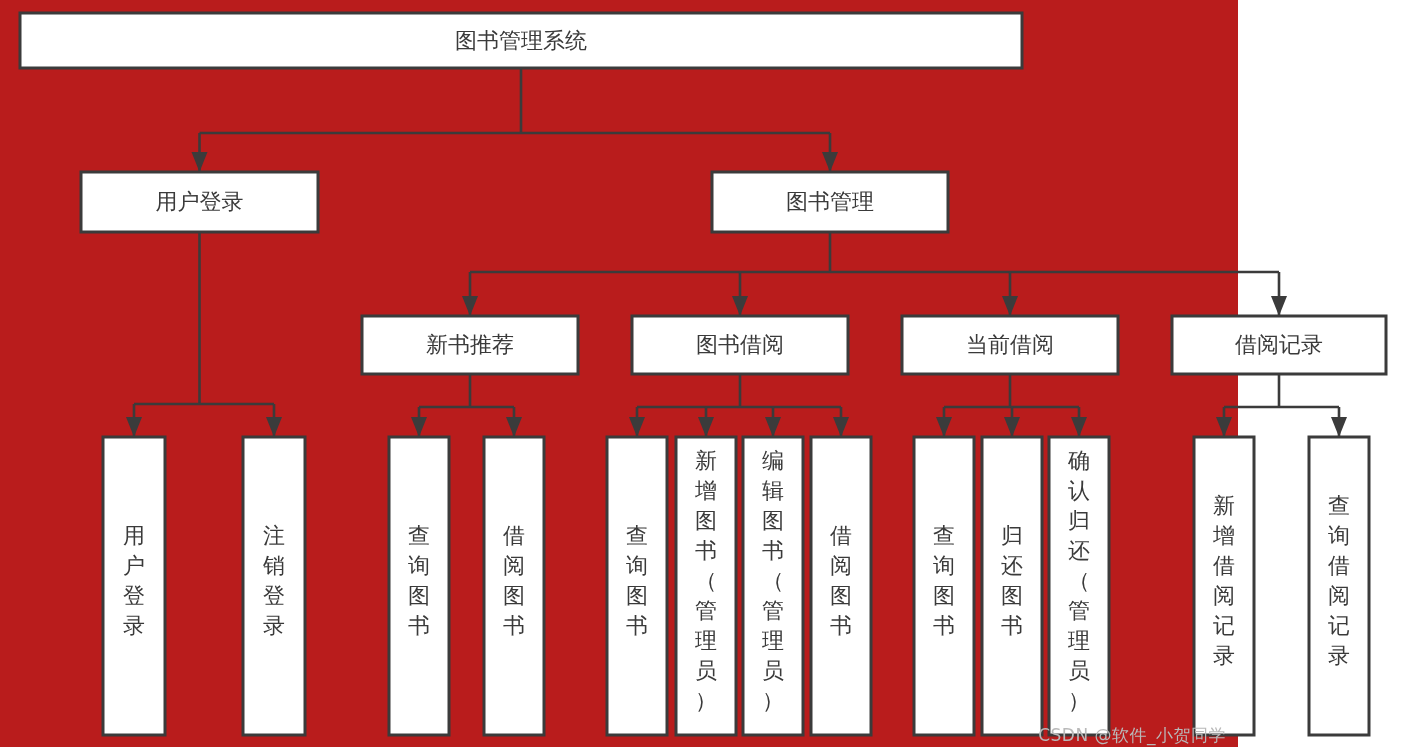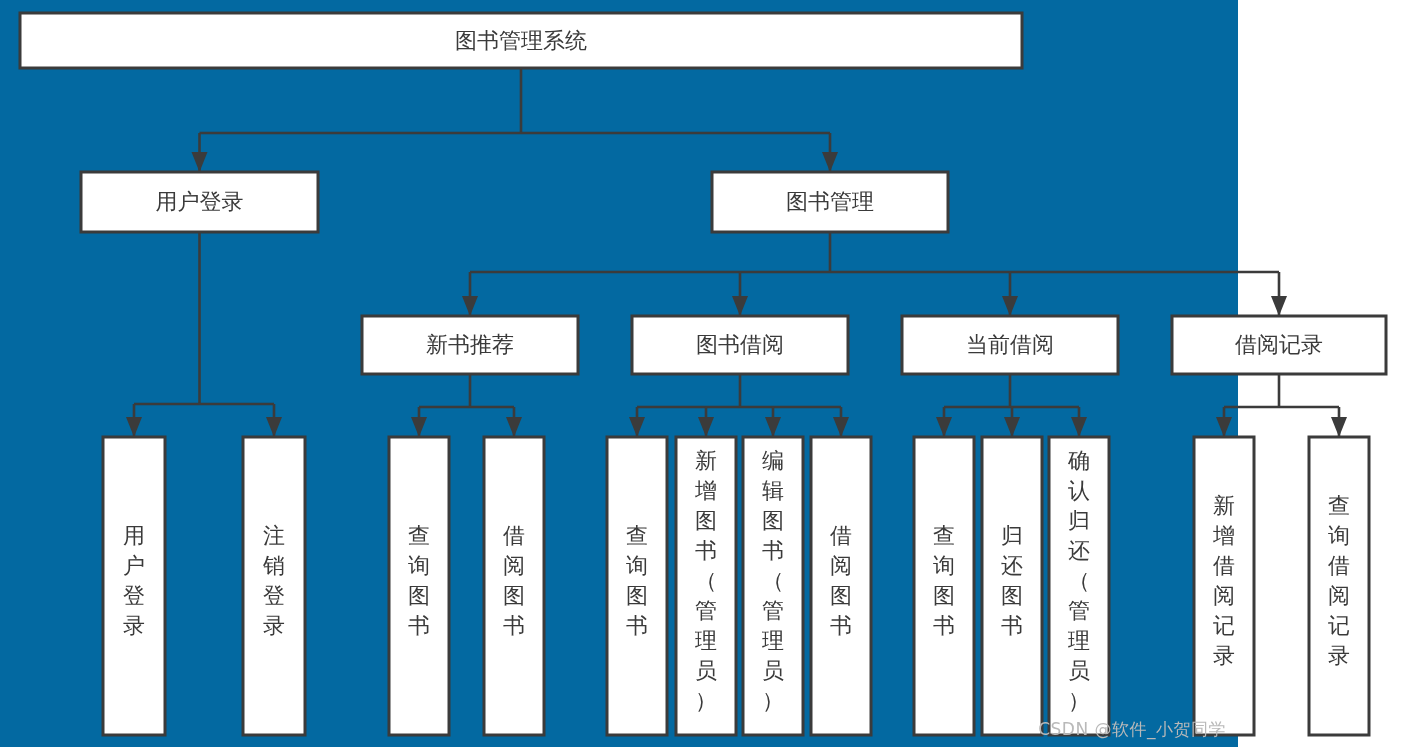--- a/index.html
+++ b/index.html
@@ -10,21 +10,21 @@
   body {
     width: 1405px;
     height: 747px;
     overflow: hidden;
     font-family: "DejaVu Sans", "Liberation Sans", sans-serif;
   }
   #diagram-root {
     position: relative;
     width: 1238px;
     height: 747px;
-    background: #0369a1;
+    background: #b91c1c;
     text-align: center;
   }
   svg#flowchart {
     position: absolute;
     top: 0;
     left: 0;
     width: 1405px;
     height: 747px;
     display: block;
   }
@@ -52,21 +52,21 @@
   }
   .node-label-vertical {
     fill: #3a3a3a;
     font-family: "DejaVu Sans", "Liberation Sans", sans-serif;
     font-size: 22px;
     text-anchor: middle;
   }
   .watermark {
     position: absolute;
     right: 12px;
-    bottom: 6px;
+    bottom: 0;
     color: #b9b9b9;
     font-size: 17px;
     font-family: "DejaVu Sans", "Liberation Sans", sans-serif;
     letter-spacing: 0.5px;
     white-space: nowrap;
     user-select: none;
   }
 </style>
 </head>
 <body>

